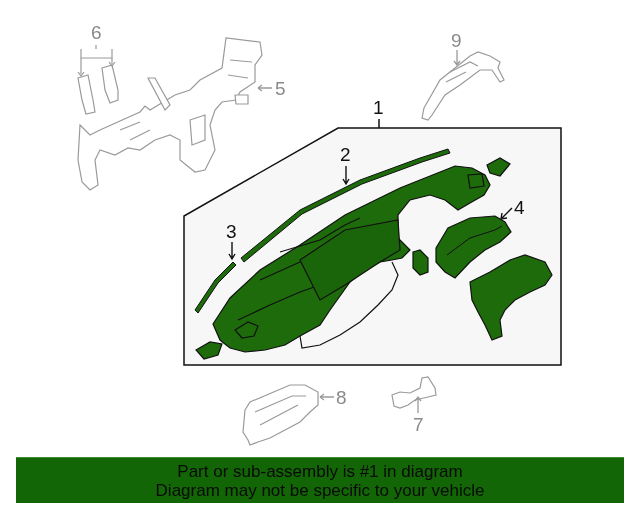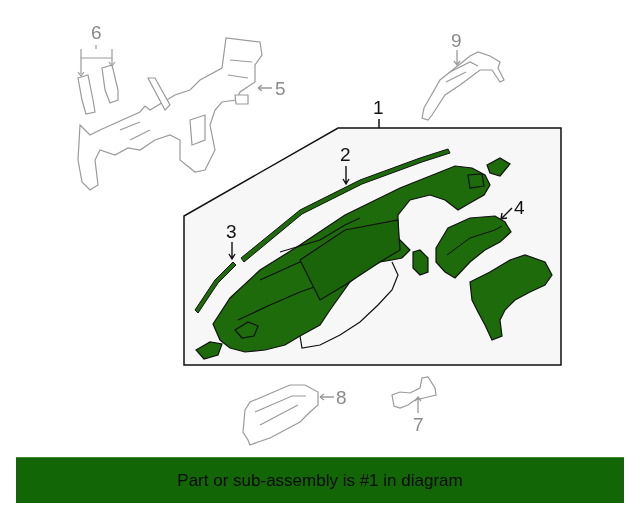--- a/index.html
+++ b/index.html
@@ -91,13 +91,14 @@
   <span class="callout dark" style="left:514px; top:198px;">4</span>
   <span class="callout light" style="left:275px; top:79px;">5</span>
   <span class="callout light" style="left:91px; top:23px;">6</span>
   <span class="callout light" style="left:413px; top:415px;">7</span>
   <span class="callout light" style="left:336px; top:388px;">8</span>
   <span class="callout light" style="left:451px; top:31px;">9</span>
 </div>
 
 <div class="banner">
   <div class="banner-line">Part or sub-assembly is #1 in diagram</div>
+  <div class="banner-line">Diagram may not be specific to your vehicle</div>
 </div>
 
 </body></html>

